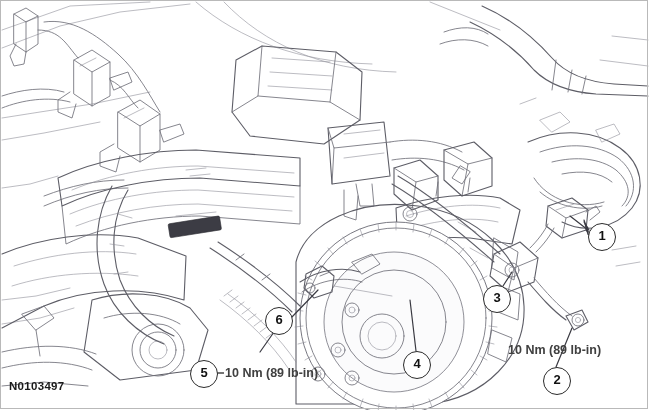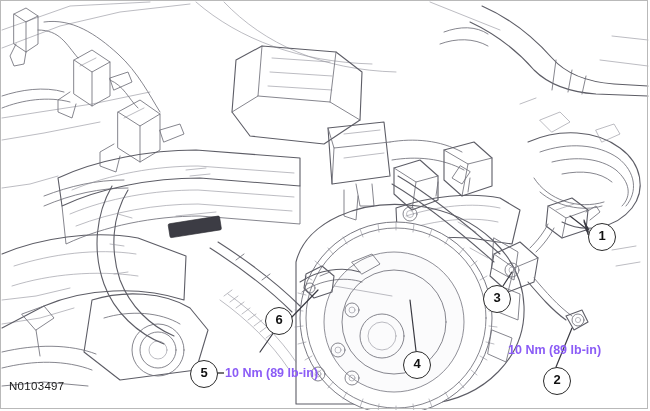--- a/index.html
+++ b/index.html
@@ -43,30 +43,30 @@
     font-size: 13px;
     font-weight: bold;
     line-height: 24px;
     text-align: center;
     font-family: "Liberation Sans", sans-serif;
   }
   .torque-label {
     position: absolute;
     font-size: 12.5px;
     font-weight: bold;
-    color: #8b5cf6;
+    color: #404040;
     white-space: nowrap;
     font-family: "Liberation Sans", sans-serif;
   }
   #figure-id {
     position: absolute;
     left: 9px;
     top: 380px;
     font-size: 11.5px;
-    font-weight: normal;
+    font-weight: bold;
     letter-spacing: 0.3px;
     color: #1a1a1a;
     font-family: "Liberation Sans", sans-serif;
   }
   .leader {
     position: absolute;
     left: 0; top: 0;
     width: 650px;
     height: 411px;
     pointer-events: none;

